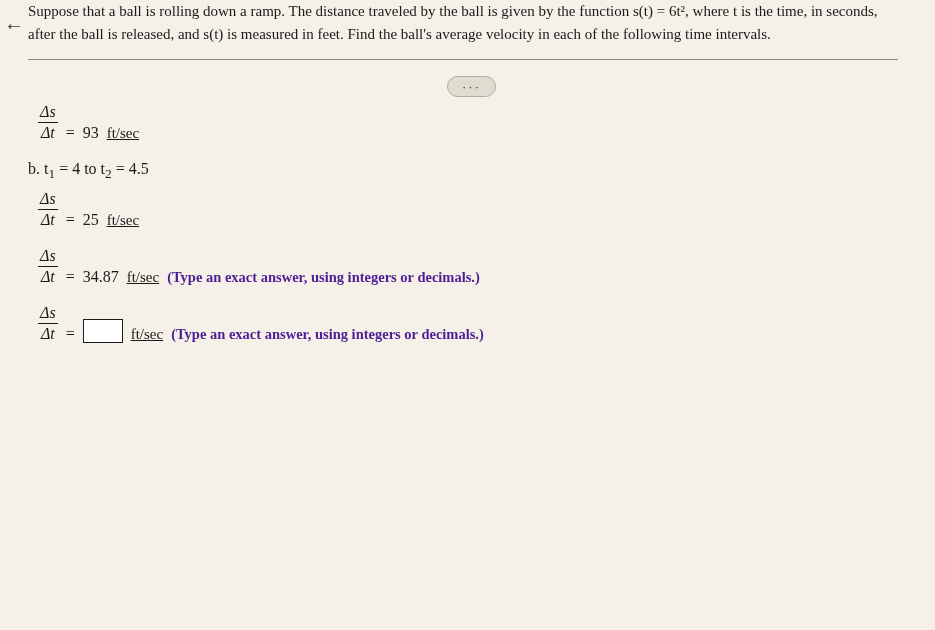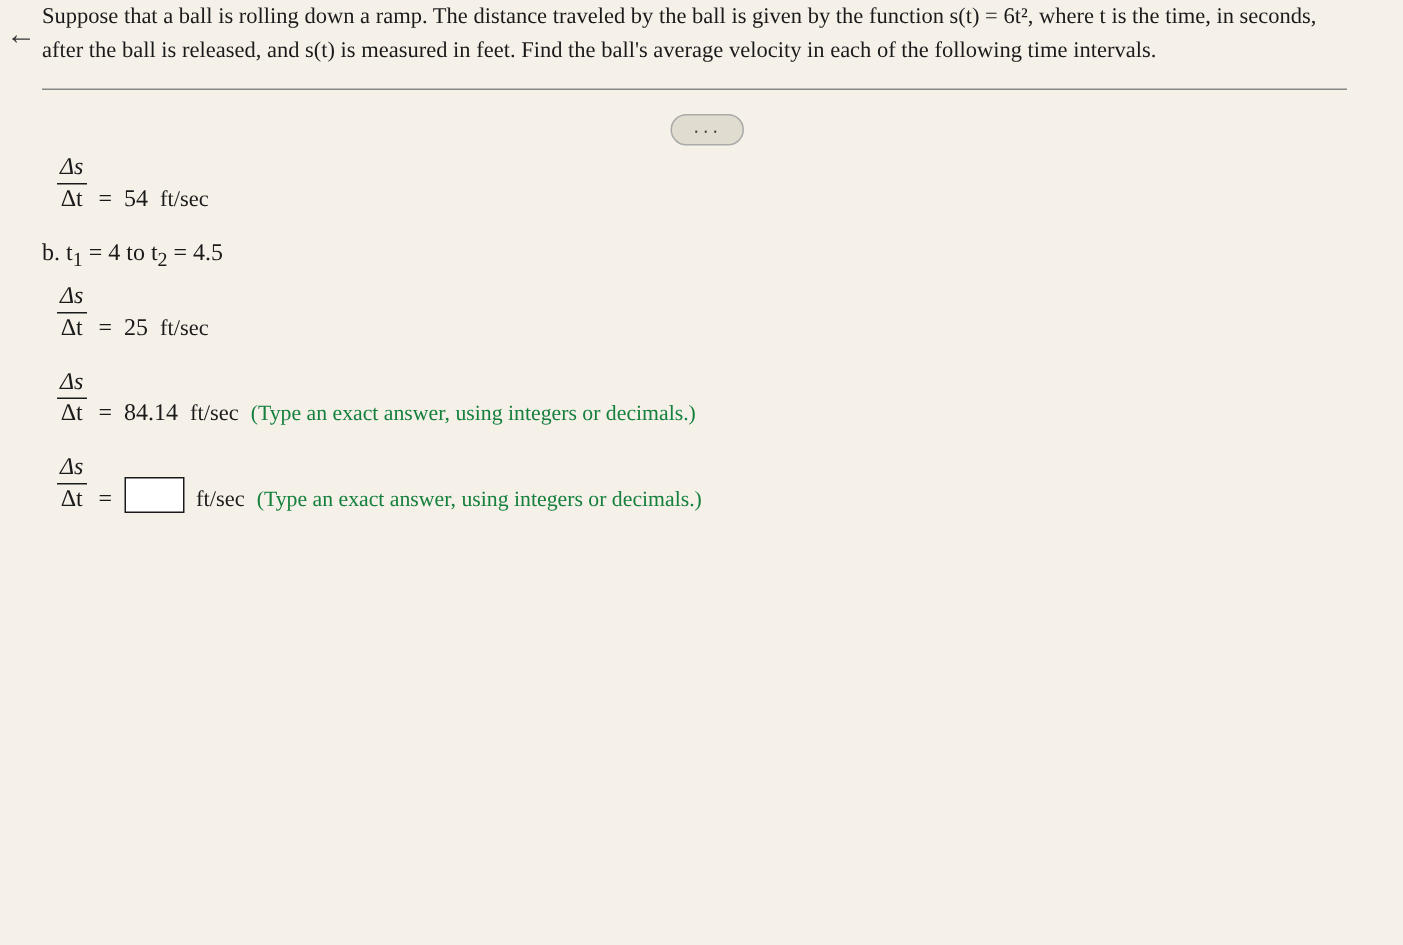--- a/index.html
+++ b/index.html
@@ -83,20 +83,21 @@
     }
 
     .fraction .numerator {
       border-bottom: 1.5px solid #1a1a1a;
       padding: 0 2px 1px 2px;
       font-style: italic;
     }
 
     .fraction .denominator {
       padding: 1px 2px 0 2px;
+      font-style: italic;
     }
 
     .equals {
       font-size: 16px;
     }
 
     .answer-box {
       display: inline-block;
       border: 1.5px solid #1a1a1a;
       min-width: 36px;
@@ -105,25 +106,27 @@
       background: white;
     }
 
     .answer-value {
       font-size: 16px;
       font-weight: normal;
     }
 
     .unit-text {
       font-size: 15px;
+      text-decoration: underline;
     }
 
     .note-text {
       font-size: 14.5px;
-      color: #15803d;
+      color: #4c1d95;
+      font-weight: bold;
     }
   </style>
 </head>
 <body>
 
 <div class="back-arrow">←</div>
 
 <div class="main-content">
   <p class="problem-text">Suppose that a ball is rolling down a ramp. The distance traveled by the ball is given by the function s(t) = 6t², where t is the time, in seconds, after the ball is released, and s(t) is measured in feet. Find the ball's average velocity in each of the following time intervals.</p>
 
@@ -133,21 +136,21 @@
     <button>···</button>
   </div>
 
   <div class="section">
     <div class="fraction-row">
       <div class="fraction">
         <span class="numerator">Δs</span>
         <span class="denominator">Δt</span>
       </div>
       <span class="equals">=</span>
-      <span class="answer-value">54</span>
+      <span class="answer-value">93</span>
       <span class="unit-text">ft/sec</span>
     </div>
   </div>
 
   <div class="section">
     <div class="section-label">b. t<sub>1</sub> = 4 to t<sub>2</sub> = 4.5</div>
     <div class="fraction-row">
       <div class="fraction">
         <span class="numerator">Δs</span>
         <span class="denominator">Δt</span>
@@ -158,21 +161,21 @@
     </div>
   </div>
 
   <div class="section">
     <div class="fraction-row">
       <div class="fraction">
         <span class="numerator">Δs</span>
         <span class="denominator">Δt</span>
       </div>
       <span class="equals">=</span>
-      <span class="answer-value">84.14</span>
+      <span class="answer-value">34.87</span>
       <span class="unit-text">ft/sec</span>
       <span class="note-text">(Type an exact answer, using integers or decimals.)</span>
     </div>
   </div>
 
   <div class="section">
     <div class="fraction-row">
       <div class="fraction">
         <span class="numerator">Δs</span>
         <span class="denominator">Δt</span>

